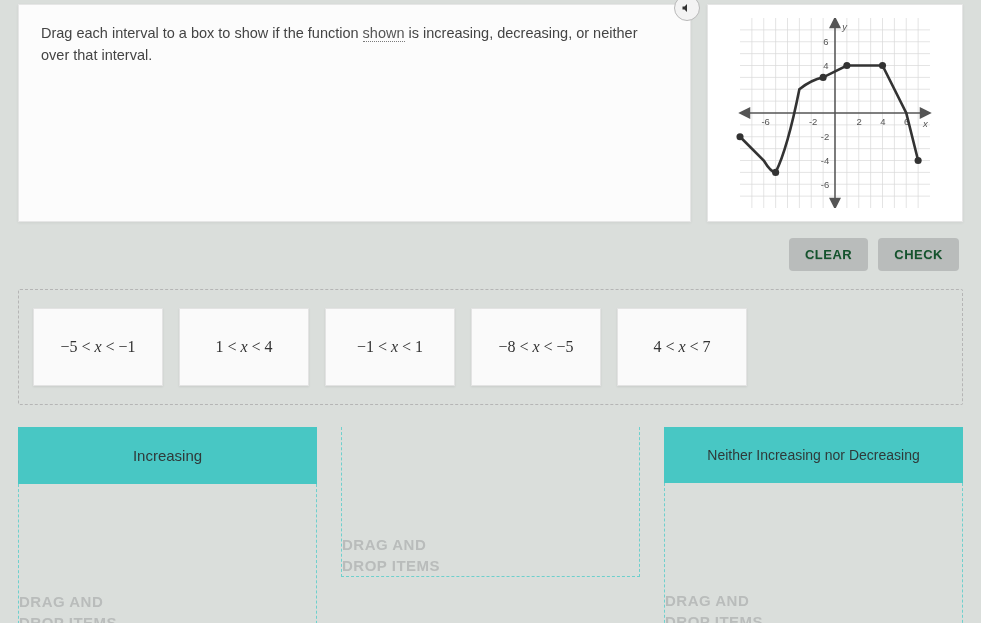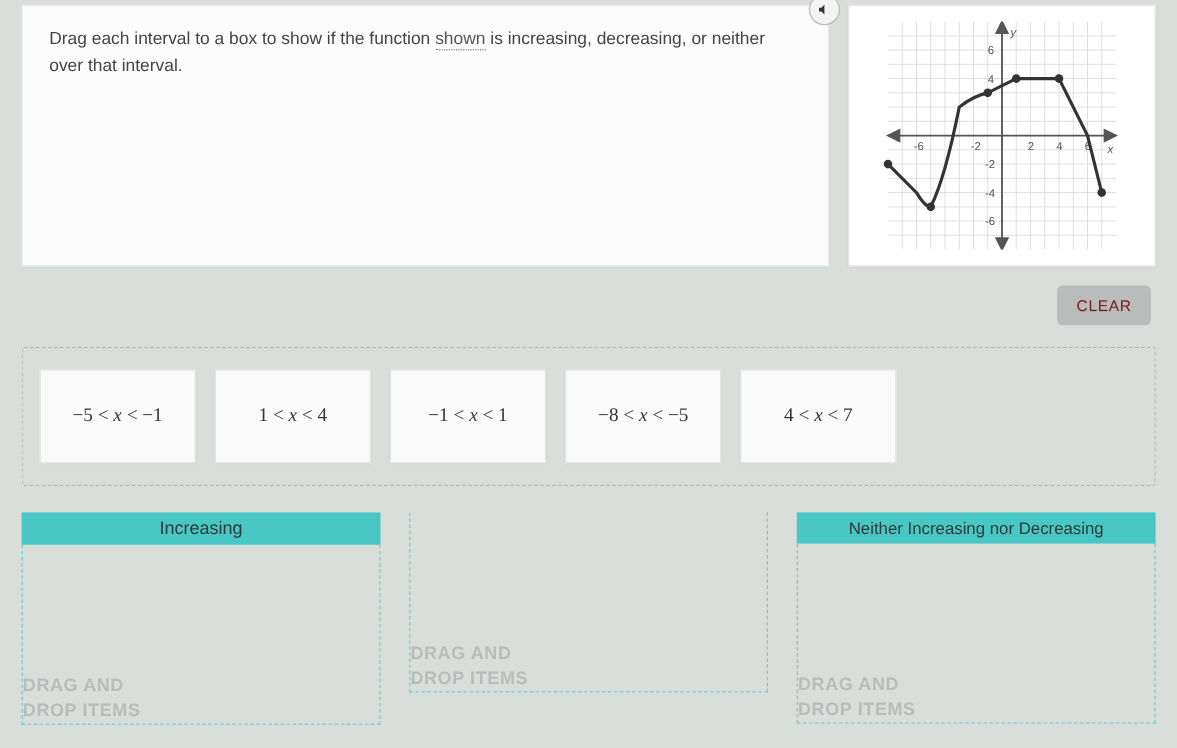--- a/index.html
+++ b/index.html
@@ -60,23 +60,23 @@
   }
   .graph-card svg { width: 230px; height: 190px; }
   .buttons-row {
     display: flex;
     justify-content: flex-end;
     gap: 10px;
     padding: 16px 22px 0 0;
   }
   .btn {
     background: #b9bcbb;
-    color: #7f1d1d;
+    color: #14532d;
     font-size: 13px;
-    font-weight: 400;
+    font-weight: 700;
     letter-spacing: 0.5px;
     border: none;
     border-radius: 4px;
     padding: 9px 16px;
     cursor: pointer;
     text-shadow: 0 1px 0 rgba(0,0,0,0.1);
   }
   .drag-source {
     margin: 18px 18px 0 18px;
     border: 1.5px dashed #b5b5b5;
@@ -107,21 +107,21 @@
   .bin {
     flex: 1;
     display: flex;
     flex-direction: column;
   }
   .bin-header {
     background: #48c7c4;
     color: #3a4a4a;
     font-size: 15px;
     text-align: center;
-    padding: 5px 6px;
+    padding: 20px 6px;
     color: #2f3a3a;
   }
   .bin-header.long { font-size: 14px; }
   .bin-body {
     border: 1.5px dashed #6ed0cd;
     border-top: none;
     height: 150px;
     display: flex;
     flex-direction: column;
     align-items: flex-start;
@@ -210,20 +210,21 @@
         <circle cx="90" cy="40" r="3"></circle>
         <circle cx="120" cy="40" r="3"></circle>
         <circle cx="150" cy="120" r="3"></circle>
       </g>
     </svg>
   </div>
 </div>
 
 <div class="buttons-row">
   <button class="btn">CLEAR</button>
+  <button class="btn">CHECK</button>
 </div>
 
 <div class="drag-source">
   <div class="tile">
     <span>−5</span>&nbsp;&lt;&nbsp;<span class="math-x">x</span>&nbsp;&lt;&nbsp;<span>−1</span>
   </div>
   <div class="tile">
     <span>1</span>&nbsp;&lt;&nbsp;<span class="math-x">x</span>&nbsp;&lt;&nbsp;<span>4</span>
   </div>
   <div class="tile">

